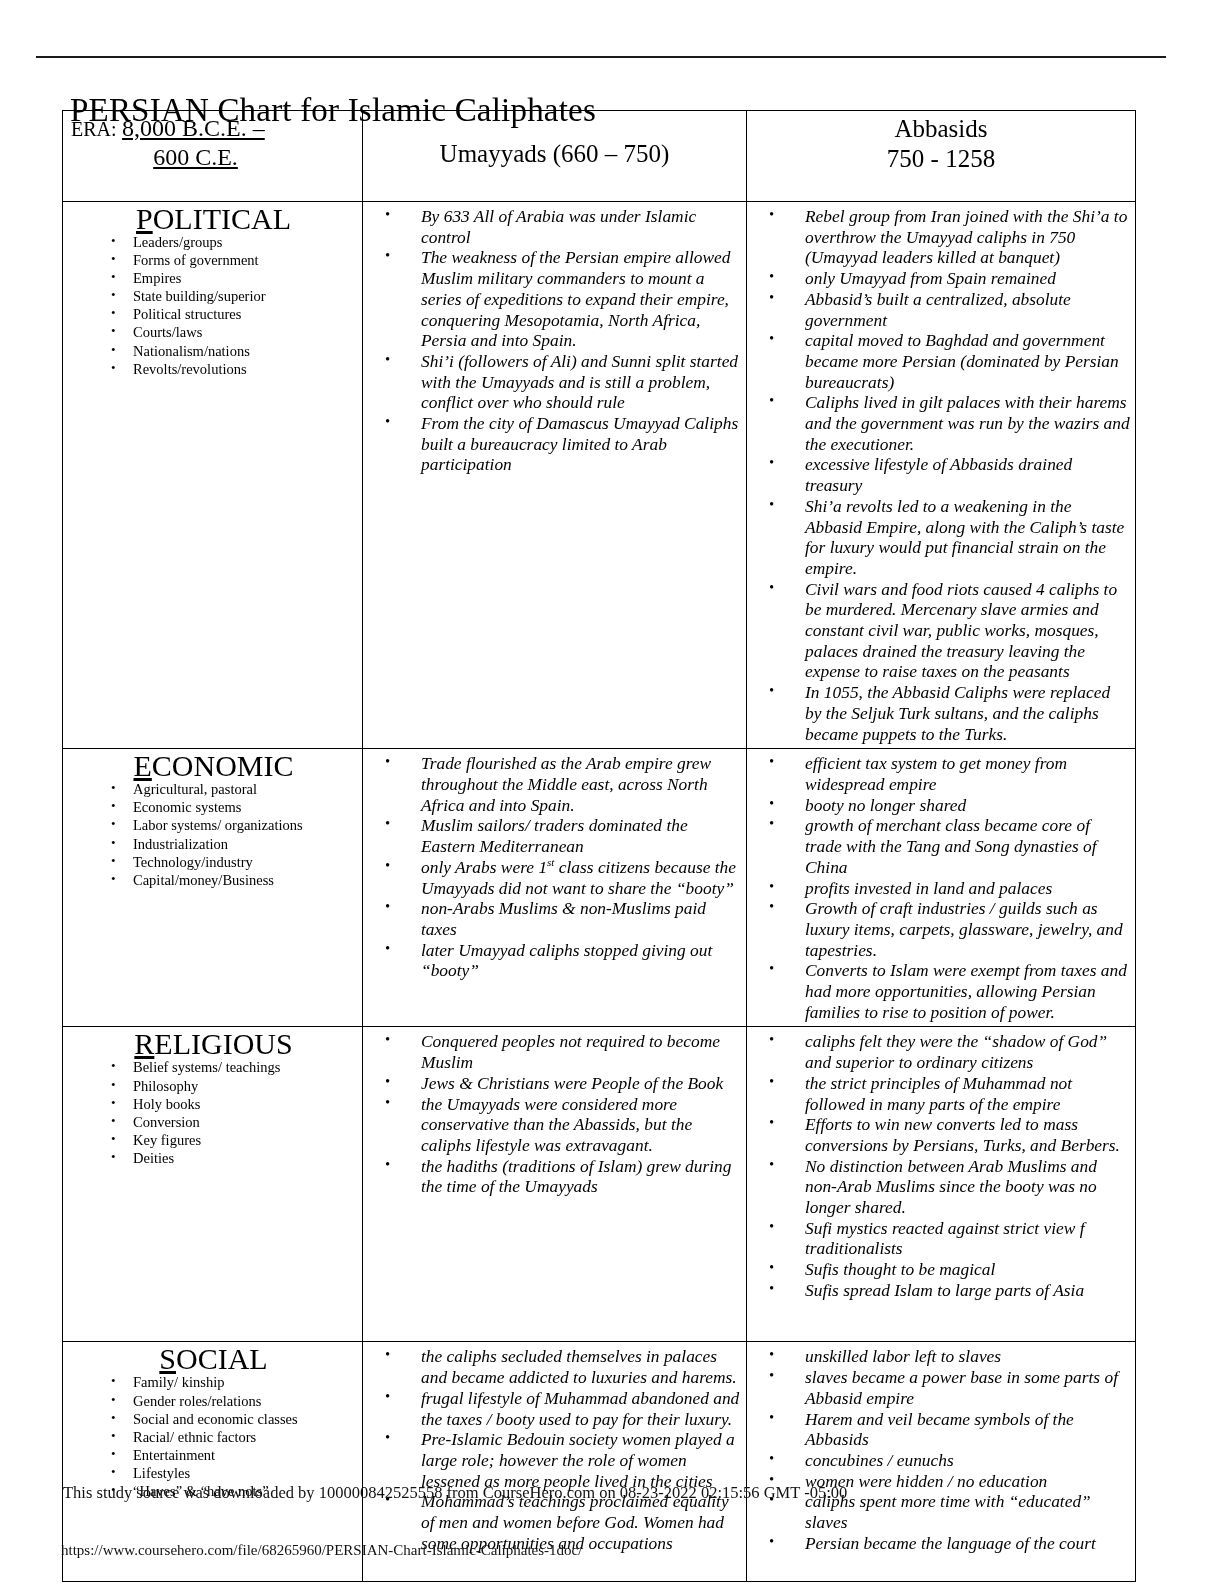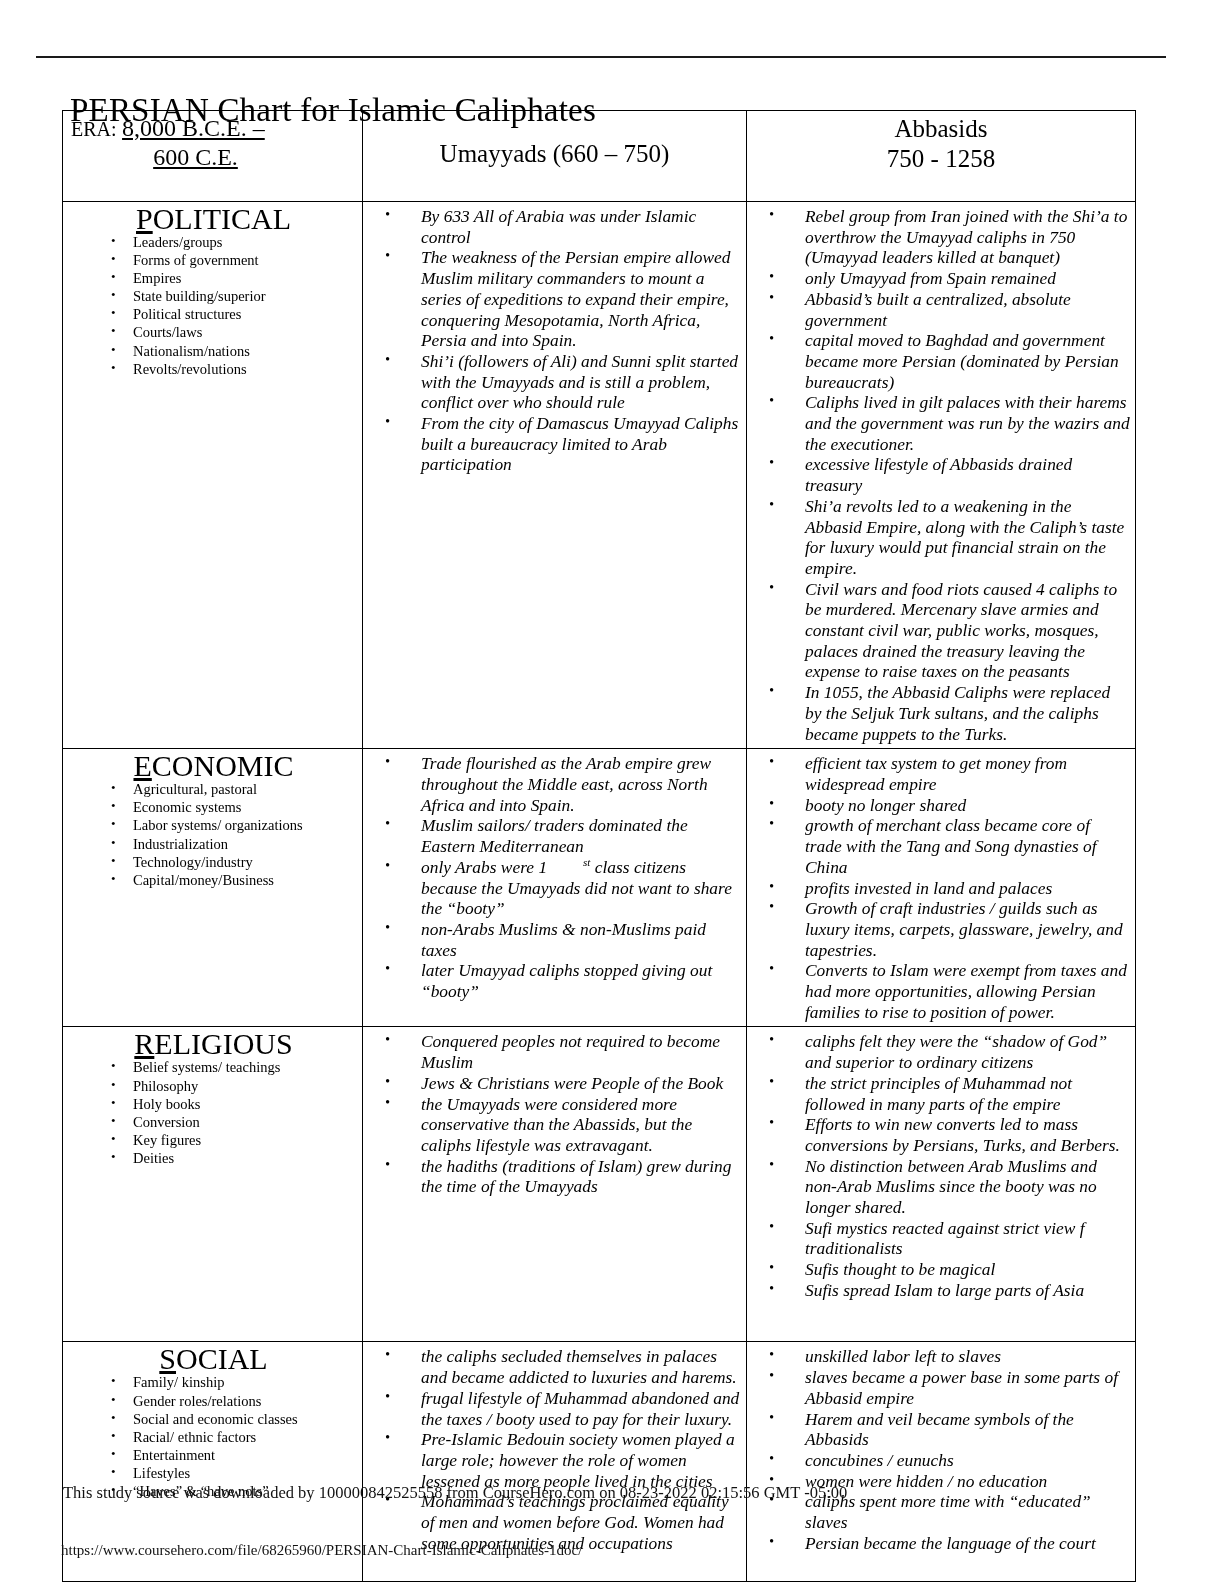--- a/index.html
+++ b/index.html
@@ -137,21 +137,21 @@
     padding-left: 36px;
     margin: 0;
   }
   ul.pts > li::before {
     content: "\2022";
     position: absolute;
     left: 0;
     top: -1px;
     font-size: 14px;
   }
-  sup { font-size: 11px; vertical-align: super; line-height: 0; margin-left: 36px; }
+  sup { font-size: 11px; vertical-align: super; line-height: 0; }
 
   
   .row-political td { height: 527px; }
   .row-economic  td { height: 265px; }
   .row-religious td { height: 306px; }
   .row-social    td { height: 231px; }
 
   
   .watermark {
     position: absolute;

